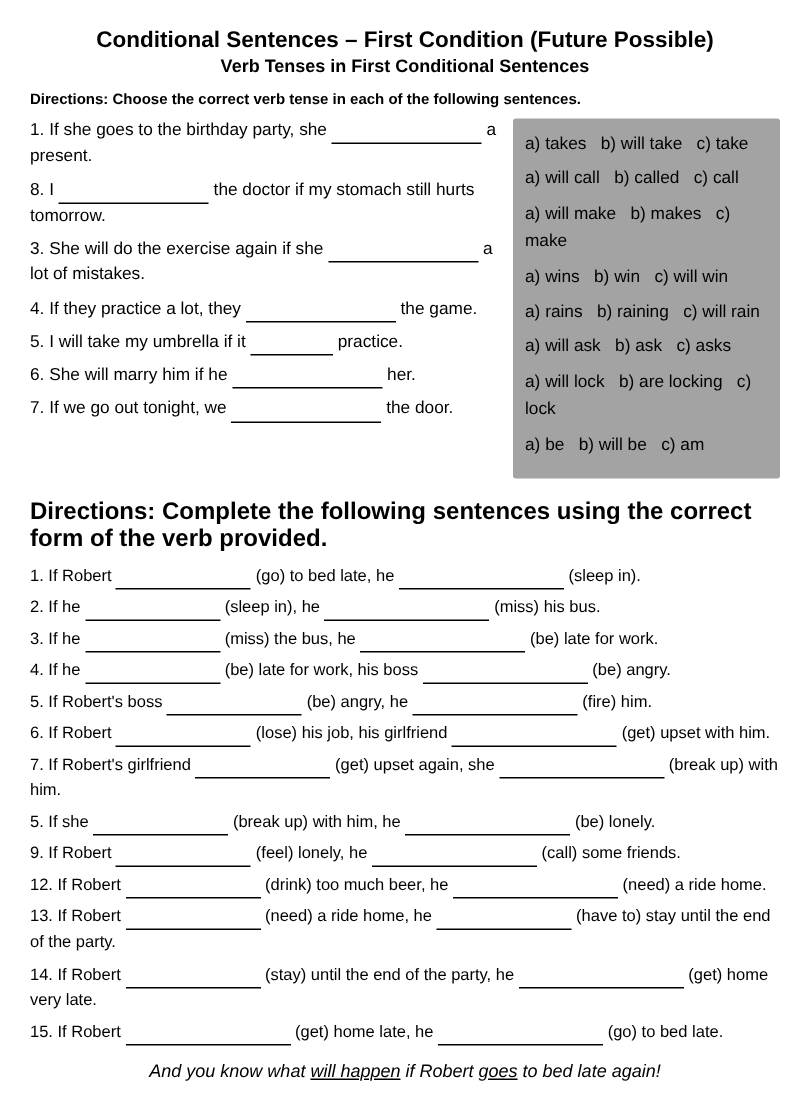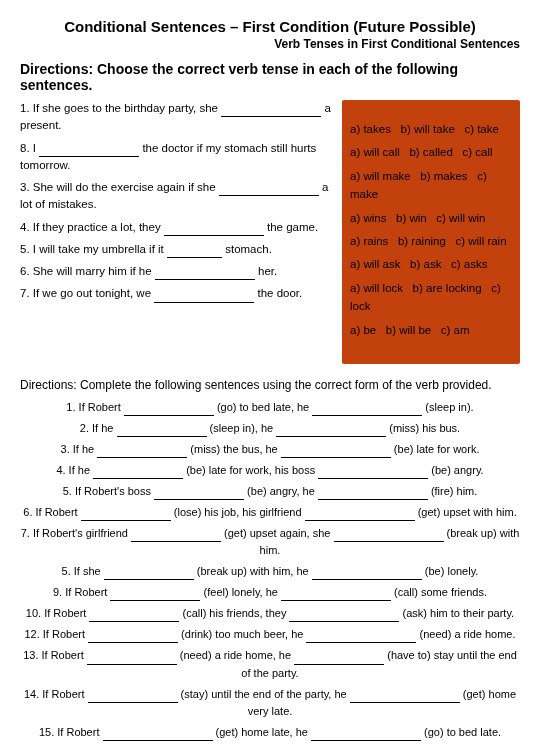--- a/index.html
+++ b/index.html
@@ -12,43 +12,43 @@
       min-height: 744px;
       padding: 18px 20px;
     }
     .main-title {
       text-align: center;
       font-size: 15px;
       font-weight: bold;
       margin-bottom: 2px;
     }
     .sub-title {
-      text-align: right;
+      text-align: center;
       font-size: 12px;
       font-weight: bold;
       margin-bottom: 10px;
     }
     .directions {
-      font-size: 14px;
+      font-size: 10px;
       font-weight: bold;
       margin-bottom: 7px;
     }
     .section1 {
       display: flex;
       gap: 0;
       margin-bottom: 14px;
     }
     .section1-left {
       flex: 1;
       padding-right: 8px;
     }
     .section1-right {
       width: 178px;
-      background: #c2410c;
-      padding: 20px 8px;
+      background: #a3a3a3;
+      padding: 8px 8px;
       border-radius: 2px;
     }
     .sentence-row {
       margin-bottom: 5px;
       line-height: 1.5;
       font-size: 11.5px;
     }
     .blank {
       display: inline-block;
       border-bottom: 1px solid #000;
@@ -57,30 +57,29 @@
       vertical-align: bottom;
     }
     .blank-sm { min-width: 55px; }
     .blank-lg { min-width: 100px; }
     .answer-row {
       margin-bottom: 5px;
       font-size: 11.5px;
       line-height: 1.6;
     }
     .section2-directions {
-      font-size: 12px;
-      font-weight: normal;
+      font-size: 16px;
+      font-weight: bold;
       margin-bottom: 7px;
       margin-top: 3px;
     }
     .section2-row {
       margin-bottom: 4px;
       font-size: 11px;
       line-height: 1.55;
-      text-align: center;
     }
     .blank2 {
       display: inline-block;
       border-bottom: 1px solid #000;
       min-width: 70px;
       height: 12px;
       vertical-align: bottom;
     }
     .blank2-lg { min-width: 90px; }
     .blank2-xl { min-width: 110px; }
@@ -123,21 +122,21 @@
 
     <div class="sentence-row">
       <span>4. If they practice a lot, they </span>
       <span class="blank blank-lg"></span>
       <span> the game.</span>
     </div>
 
     <div class="sentence-row">
       <span>5. I will take my umbrella if it </span>
       <span class="blank blank-sm"></span>
-      <span> stomach.</span>
+      <span> practice.</span>
     </div>
 
     <div class="sentence-row">
       <span>6. She will marry him if he </span>
       <span class="blank blank-lg"></span>
       <span> her.</span>
     </div>
 
     <div class="sentence-row">
       <span>7. If we go out tonight, we </span>
@@ -183,23 +182,20 @@
   <div class="section2-row">
     <span>7. If Robert's girlfriend </span><span class="blank2 blank2-lg"></span><span> (get) upset again, she </span><span class="blank2 blank2-xl"></span><span> (break up) with him.</span>
   </div>
   <div class="section2-row">
     <span>5. If she </span><span class="blank2 blank2-lg"></span><span> (break up) with him, he </span><span class="blank2 blank2-xl"></span><span> (be) lonely.</span>
   </div>
   <div class="section2-row">
     <span>9. If Robert </span><span class="blank2 blank2-lg"></span><span> (feel) lonely, he </span><span class="blank2 blank2-xl"></span><span> (call) some friends.</span>
   </div>
   <div class="section2-row">
-    <span>10. If Robert </span><span class="blank2 blank2-lg"></span><span> (call) his friends, they </span><span class="blank2 blank2-xl"></span><span> (ask) him to their party.</span>
-  </div>
-  <div class="section2-row">
     <span>12. If Robert </span><span class="blank2 blank2-lg"></span><span> (drink) too much beer, he </span><span class="blank2 blank2-xl"></span><span> (need) a ride home.</span>
   </div>
   <div class="section2-row">
     <span>13. If Robert </span><span class="blank2 blank2-lg"></span><span> (need) a ride home, he </span><span class="blank2 blank2-lg"></span><span> (have to) stay until the end of the party.</span>
   </div>
   <div class="section2-row">
     <span>14. If Robert </span><span class="blank2 blank2-lg"></span><span> (stay) until the end of the party, he </span><span class="blank2 blank2-xl"></span><span> (get) home very late.</span>
   </div>
   <div class="section2-row">
     <span>15. If Robert </span><span class="blank2 blank2-xl"></span><span> (get) home late, he </span><span class="blank2 blank2-xl"></span><span> (go) to bed late.</span>

